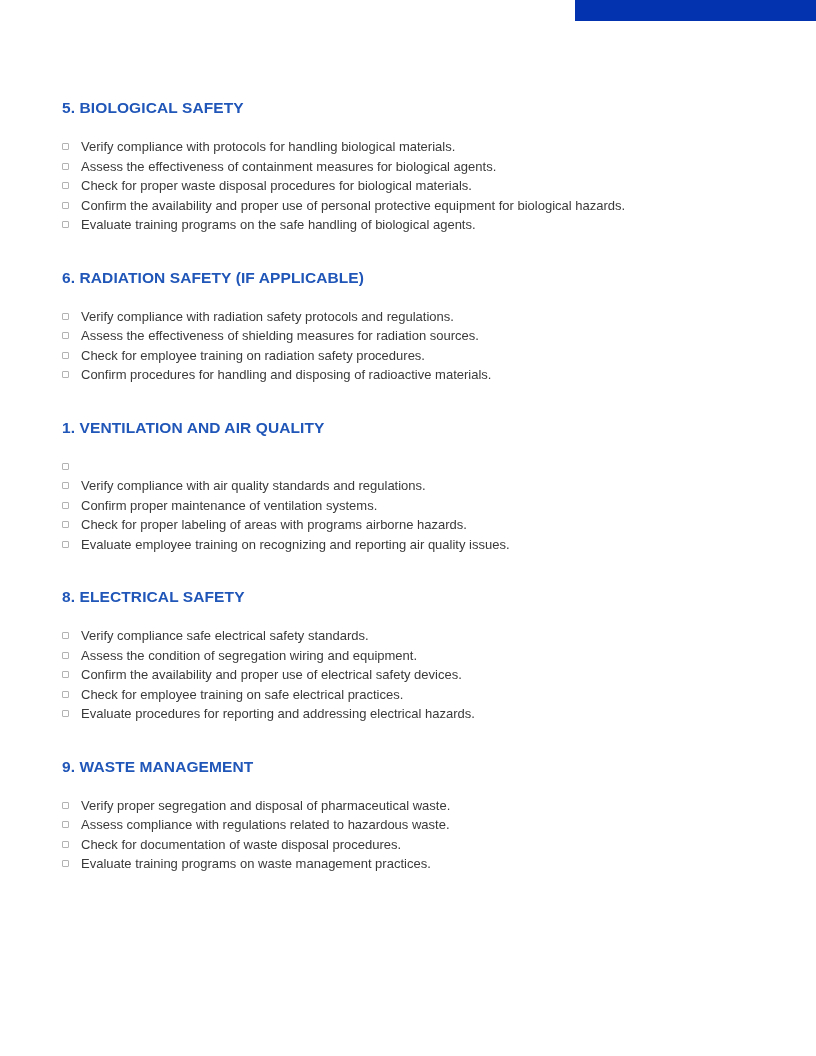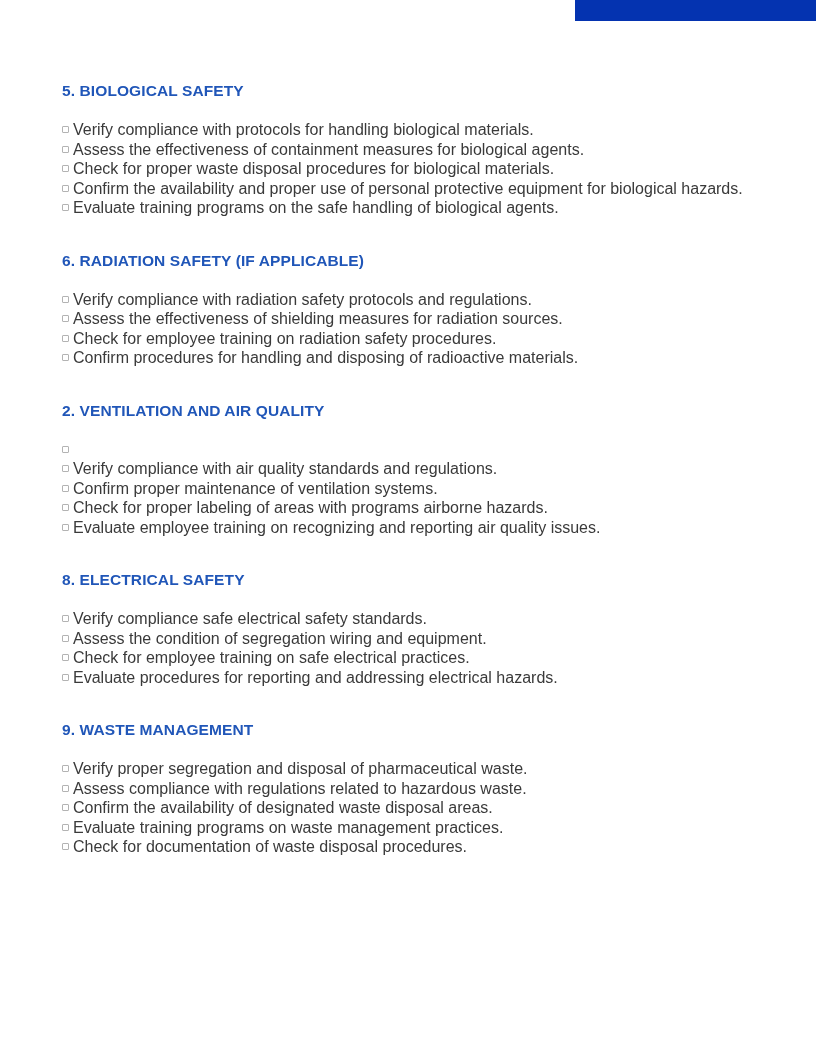--- a/index.html
+++ b/index.html
@@ -30,21 +30,21 @@
     top: 0;
     left: 575px;
     width: 241px;
     height: 21px;
     background: #0433b0;
   }
 
   
   .content {
     position: absolute;
-    top: 81px;
+    top: 98px;
     left: 62px;
     width: 690px;
   }
 
   .section {
     margin-bottom: 31px;
   }
   .section:last-child {
     margin-bottom: 0;
   }
@@ -80,22 +80,22 @@
     border: 1px solid #b3b3b3;
     border-radius: 1px;
     background: #ffffff;
     margin-top: 4px;
     margin-right: 0px;
     box-sizing: border-box;
   }
 
   .item-text {
     display: block;
-    margin-left: 4px;
-    font-size: 16px;
+    margin-left: 12px;
+    font-size: 13px;
     line-height: 15px;
     color: #3a3a3a;
     white-space: nowrap;
   }
 </style>
 </head>
 <body>
 
 <div class="page">
 
@@ -143,21 +143,21 @@
             <span class="checkbox"></span>
             <span class="item-text">Check for employee training on radiation safety procedures.</span>
           </li>
           <li class="checklist-item">
             <span class="checkbox"></span>
             <span class="item-text">Confirm procedures for handling and disposing of radioactive materials.</span>
           </li>
         </ul>
       </section>
       <section class="section">
-        <h2 class="section-title">2. VENTILATION AND AIR QUALITY</h2>
+        <h2 class="section-title">1. VENTILATION AND AIR QUALITY</h2>
         <ul class="checklist">
           <li class="checklist-item">
             <span class="checkbox"></span>
           </li>
           <li class="checklist-item">
             <span class="checkbox"></span>
             <span class="item-text">Verify compliance with air quality standards and regulations.</span>
           </li>
           <li class="checklist-item">
             <span class="checkbox"></span>
@@ -179,20 +179,24 @@
           <li class="checklist-item">
             <span class="checkbox"></span>
             <span class="item-text">Verify compliance safe electrical safety standards.</span>
           </li>
           <li class="checklist-item">
             <span class="checkbox"></span>
             <span class="item-text">Assess the condition of segregation wiring and equipment.</span>
           </li>
           <li class="checklist-item">
             <span class="checkbox"></span>
+            <span class="item-text">Confirm the availability and proper use of electrical safety devices.</span>
+          </li>
+          <li class="checklist-item">
+            <span class="checkbox"></span>
             <span class="item-text">Check for employee training on safe electrical practices.</span>
           </li>
           <li class="checklist-item">
             <span class="checkbox"></span>
             <span class="item-text">Evaluate procedures for reporting and addressing electrical hazards.</span>
           </li>
         </ul>
       </section>
       <section class="section">
         <h2 class="section-title">9. WASTE MANAGEMENT</h2>
@@ -200,27 +204,23 @@
           <li class="checklist-item">
             <span class="checkbox"></span>
             <span class="item-text">Verify proper segregation and disposal of pharmaceutical waste.</span>
           </li>
           <li class="checklist-item">
             <span class="checkbox"></span>
             <span class="item-text">Assess compliance with regulations related to hazardous waste.</span>
           </li>
           <li class="checklist-item">
             <span class="checkbox"></span>
-            <span class="item-text">Confirm the availability of designated waste disposal areas.</span>
+            <span class="item-text">Check for documentation of waste disposal procedures.</span>
           </li>
           <li class="checklist-item">
             <span class="checkbox"></span>
             <span class="item-text">Evaluate training programs on waste management practices.</span>
           </li>
-          <li class="checklist-item">
-            <span class="checkbox"></span>
-            <span class="item-text">Check for documentation of waste disposal procedures.</span>
-          </li>
         </ul>
       </section>
     </div>
 
 </div>
 
 </body></html>

